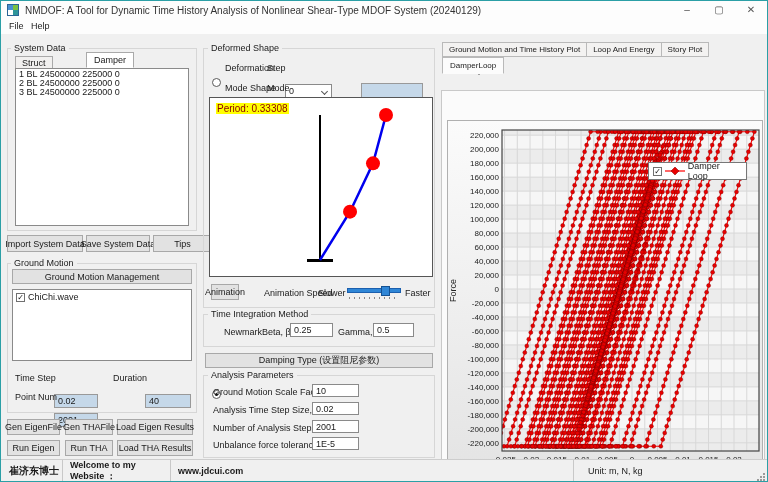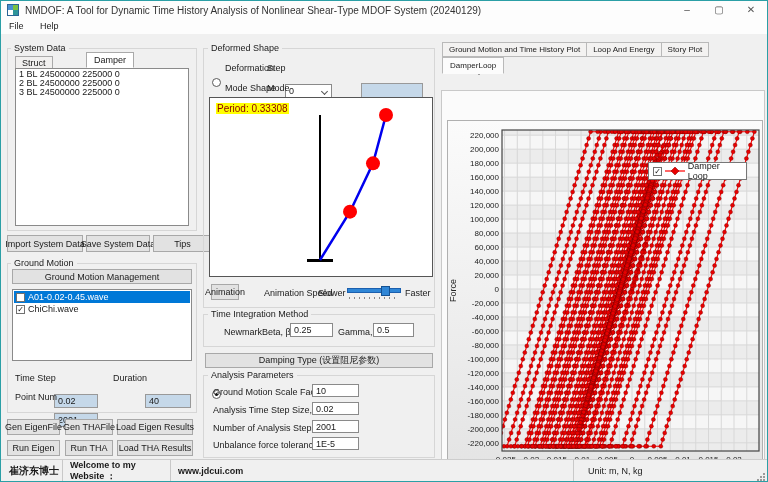--- a/index.html
+++ b/index.html
@@ -89,21 +89,21 @@
       <span style="background:#2e9599"></span>
     </div>
     <div class="abs" id="title-text">NMDOF: A Tool for Dynamic Time History Analysis of Nonlinear Shear-Type MDOF System (20240129)</div>
     <div class="abs winbtn" style="right:64px;">–</div>
     <div class="abs winbtn" style="right:32px;">▢</div>
     <div class="abs winbtn" style="right:0;">✕</div>
   </div>
 
   <div class="abs" id="menubar"></div>
   <div class="abs menu-item" style="left:4px;">File</div>
-  <div class="abs menu-item" style="left:35px;">Help</div>
+  <div class="abs menu-item" style="left:26px;">Help</div>
 
   <div class="abs" id="content">
 
     
     <div class="abs group" style="left:6px;top:14px;width:190px;height:183px;"></div>
     <div class="abs glabel" style="left:10px;top:9px;">System Data</div>
     <div class="abs stab" style="left:14px;top:22px;">Struct</div>
     <div class="abs stab on" style="left:43px;top:18px;margin-left:42px;">Damper</div>
     <div class="abs field" style="left:14px;top:34px;width:174px;height:158px;overflow:hidden;" id="sysdata-lines">
       <div>1 BL 24500000 225000 0</div>
@@ -112,24 +112,20 @@
     </div>
     <div class="abs btn" style="left:6px;top:201px;width:76px;height:17px;">Import System Data</div>
     <div class="abs btn" style="left:85px;top:201px;width:64px;height:17px;">Save System Data</div>
     <div class="abs btn" style="left:152px;top:201px;width:59px;height:17px;">Tips</div>
 
     
     <div class="abs group" style="left:6px;top:229px;width:190px;height:150px;"></div>
     <div class="abs glabel" style="left:10px;top:224px;">Ground Motion</div>
     <div class="abs btn" style="left:11px;top:235px;width:180px;height:15px;">Ground Motion Management</div>
     <div class="abs field" style="left:11px;top:255px;width:180px;height:72px;padding:1px;">
-      <div class="gm-row sel">
-        <span class="cb"></span>
-        <span>A01-0.02-0.45.wave</span>
-      </div>
       <div class="gm-row">
         <span class="cb">✓</span>
         <span>ChiChi.wave</span>
       </div>
     </div>
     <div class="abs" style="left:14px;top:339px;">Time Step</div>
     <div class="abs rofield" style="left:53px;top:336px;width:44px;height:14px;">0.02</div>
     <div class="abs" style="left:112px;top:339px;">Duration</div>
     <div class="abs rofield" style="left:144px;top:336px;width:46px;height:14px;">40</div>
     <div class="abs" style="left:14px;top:358px;">Point Num</div>

